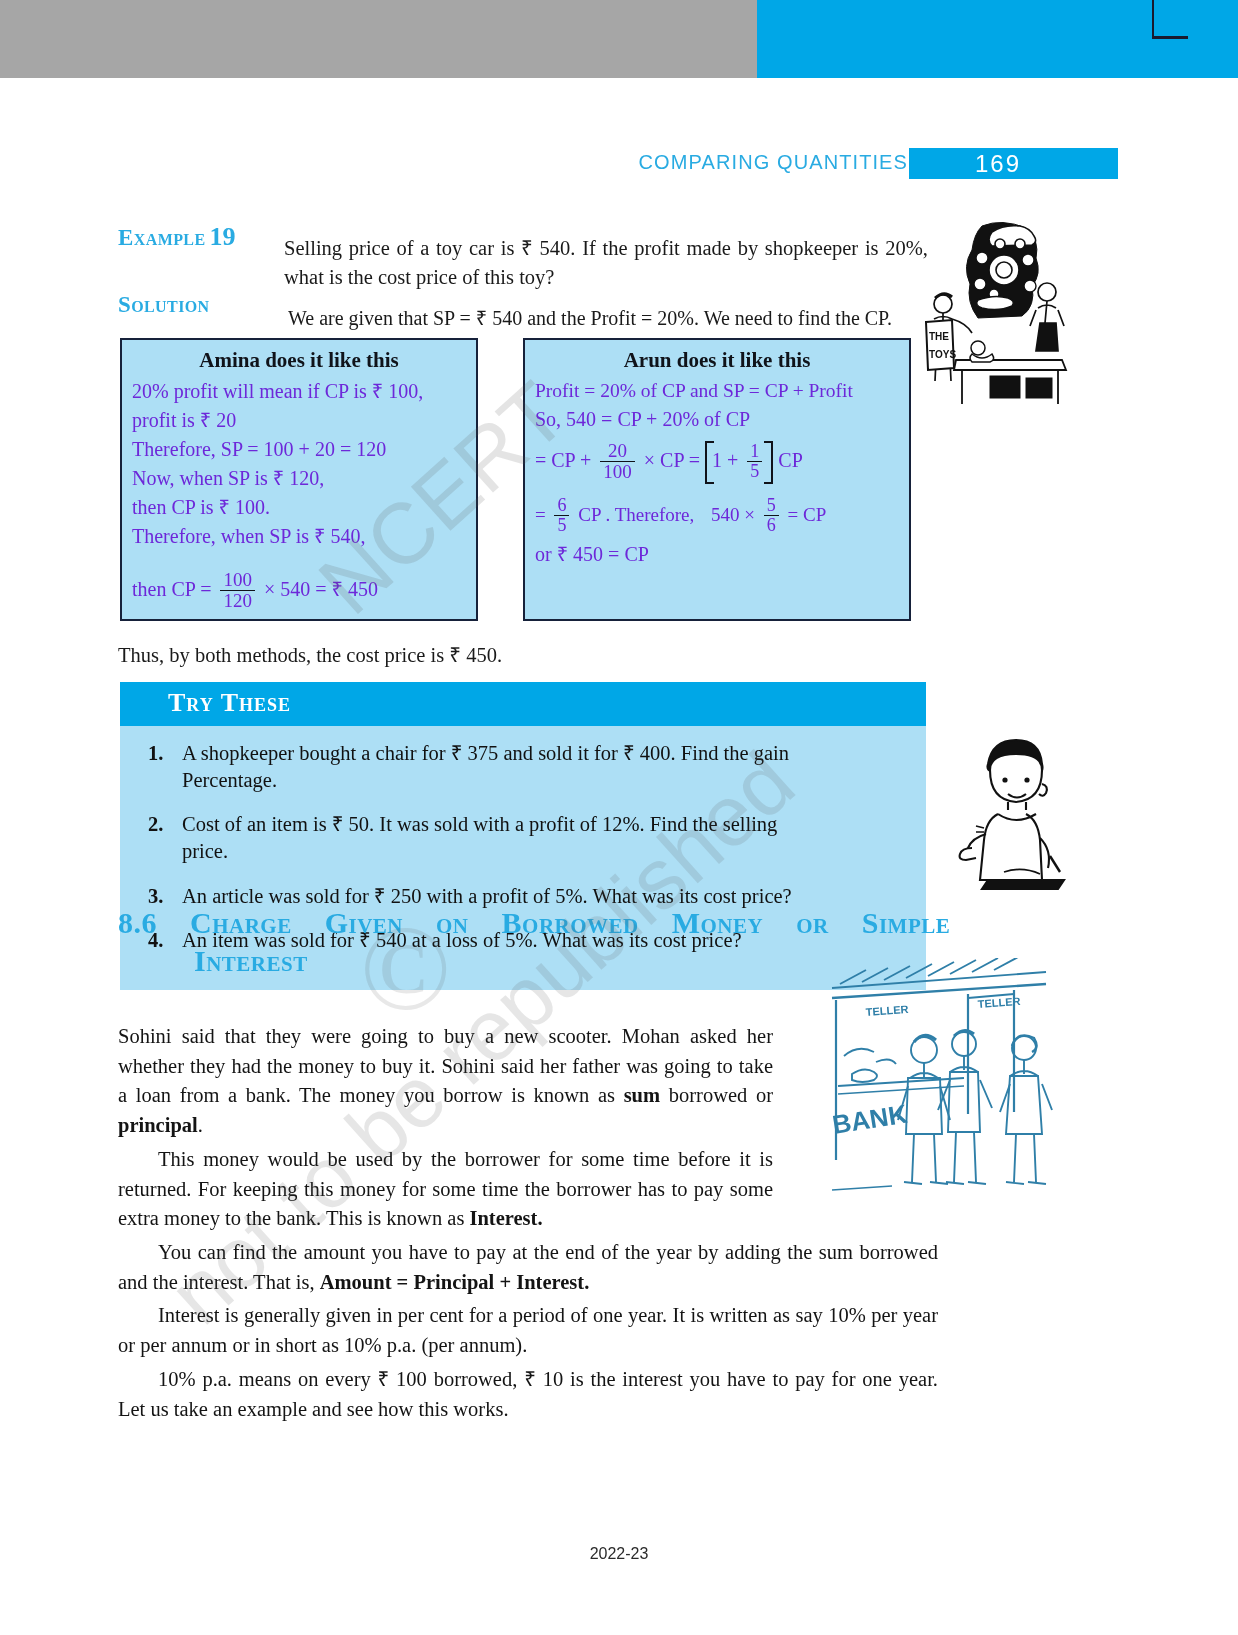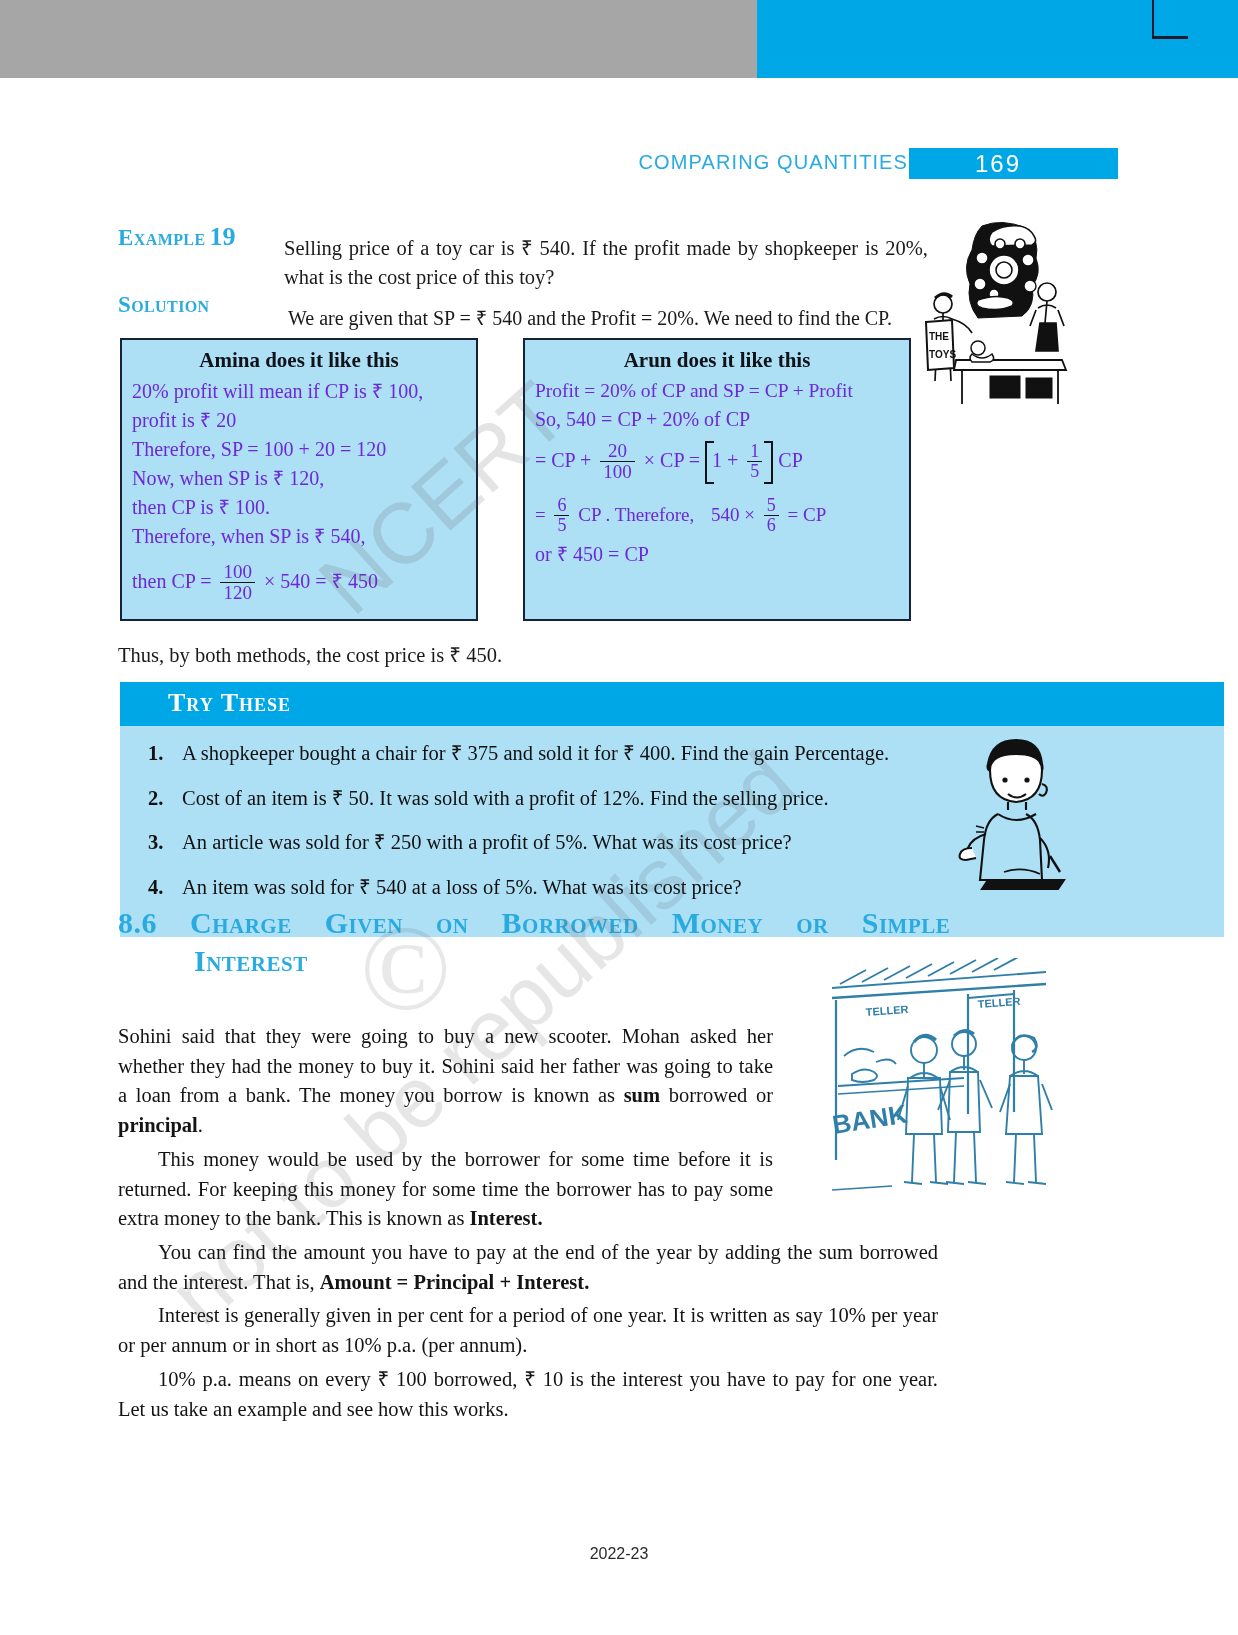--- a/index.html
+++ b/index.html
@@ -84,21 +84,21 @@
     content:""; position:absolute; top:-2px; bottom:-2px; width:7px;
     border:2px solid #10131a;
   }
   .brk::before { left:0; border-right:none; }
   .brk::after  { right:0; border-left:none; }
 
   
   #thus { position:absolute; left:118px; top:640px; font-size:20.5px; color:#1a1a1a; }
 
   
-  #try { position:absolute; left:120px; top:682px; width:1104px; }
+  #try { position:absolute; left:120px; top:682px; width:806px; }
   #try .tt-head { background:#00a7e7; height:44px; position:relative; }
   #try .tt-head span {
     position:absolute; left:48px; top:6px;
     color:#ffffff; font-weight:bold; font-variant:small-caps;
     font-size:26px; letter-spacing:1px;
   }
   #try .tt-body { background:#addff5; padding:14px 0 18px 0; position:relative; min-height:158px; }
   #try ol { margin:0; padding:0; list-style:none; }
   #try li { position:relative; font-size:20.5px; color:#111; padding:0 130px 0 62px;
             line-height:1.3; margin-bottom:18px; }
@@ -191,21 +191,21 @@
   </div>
 
   <div id="box-amina" class="mbox">
     <div class="btitle">Amina does it like this</div>
     <div class="bline">20% profit will mean if CP is ₹ 100,</div>
     <div class="bline">profit is ₹ 20</div>
     <div class="bline">Therefore, SP = 100 + 20  = 120</div>
     <div class="bline">Now, when SP is ₹ 120,</div>
     <div class="bline">then CP is ₹ 100.</div>
     <div class="bline">Therefore, when SP is ₹ 540,</div>
-    <div class="bline" style="margin-top:12px;">
+    <div class="bline" style="margin-top:20px;">
       <span>then CP = </span>
       <span class="frac">
         <span class="num">100</span>
         <span class="den">120</span>
       </span>
       <span>× 540  = ₹ 450</span>
     </div>
   </div>
 
   <div id="box-arun" class="mbox">

